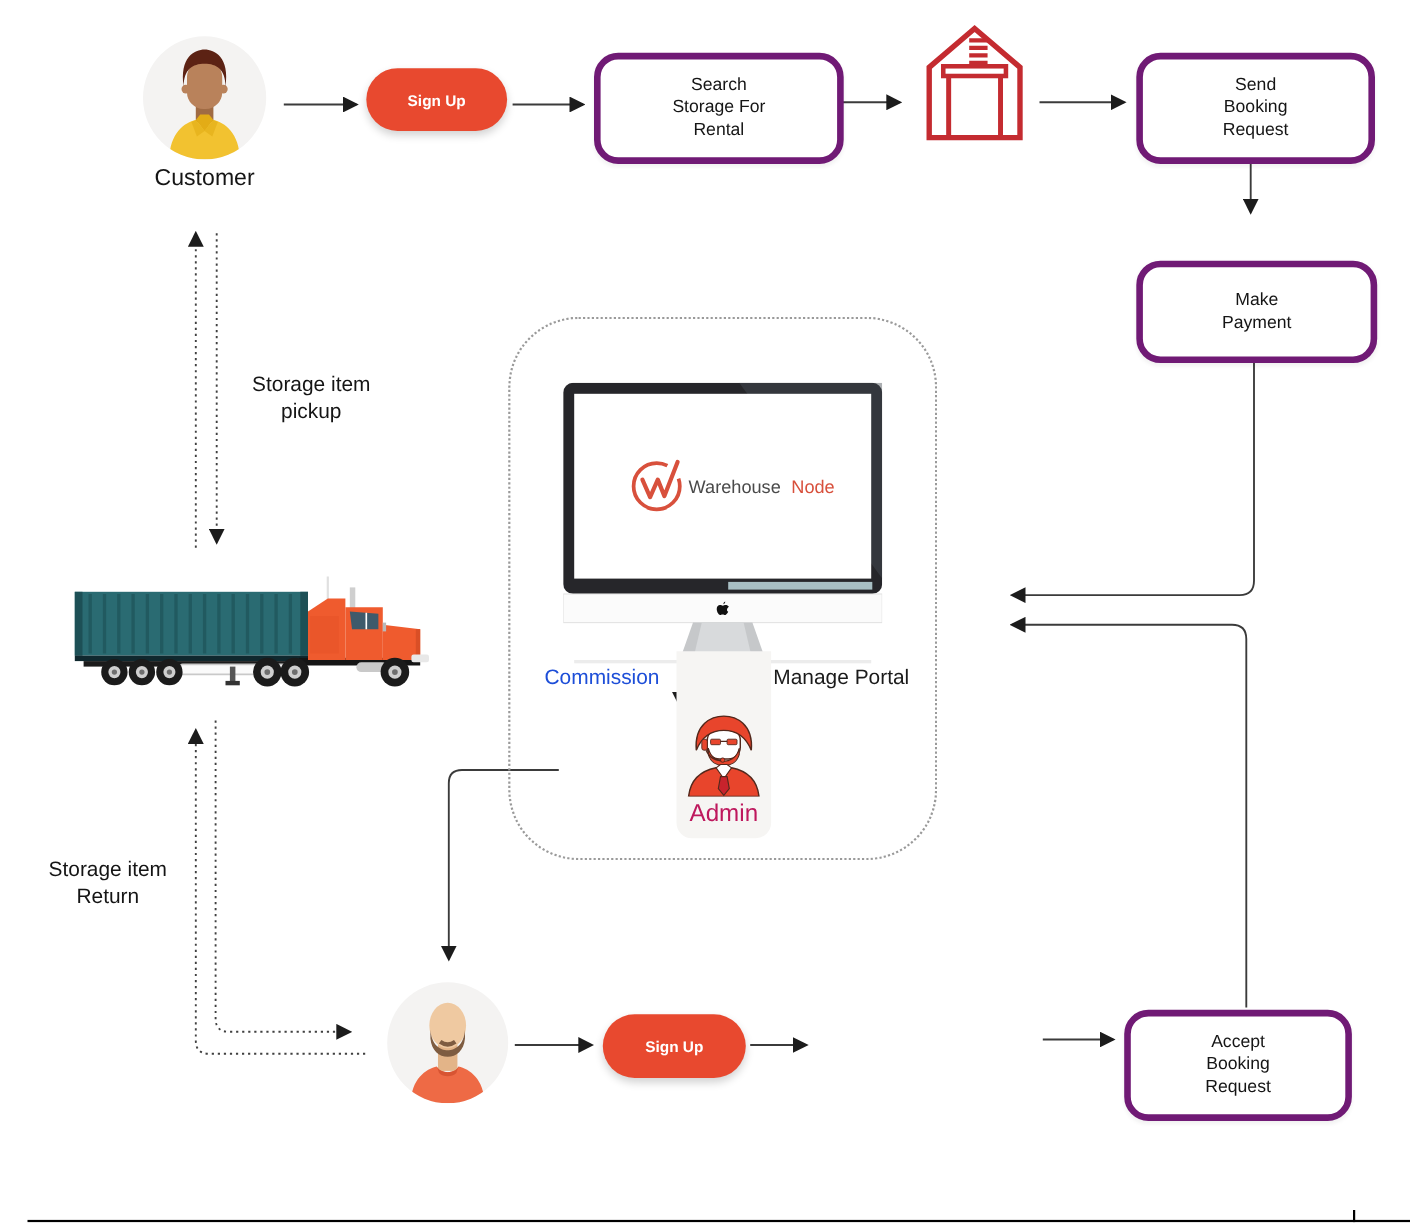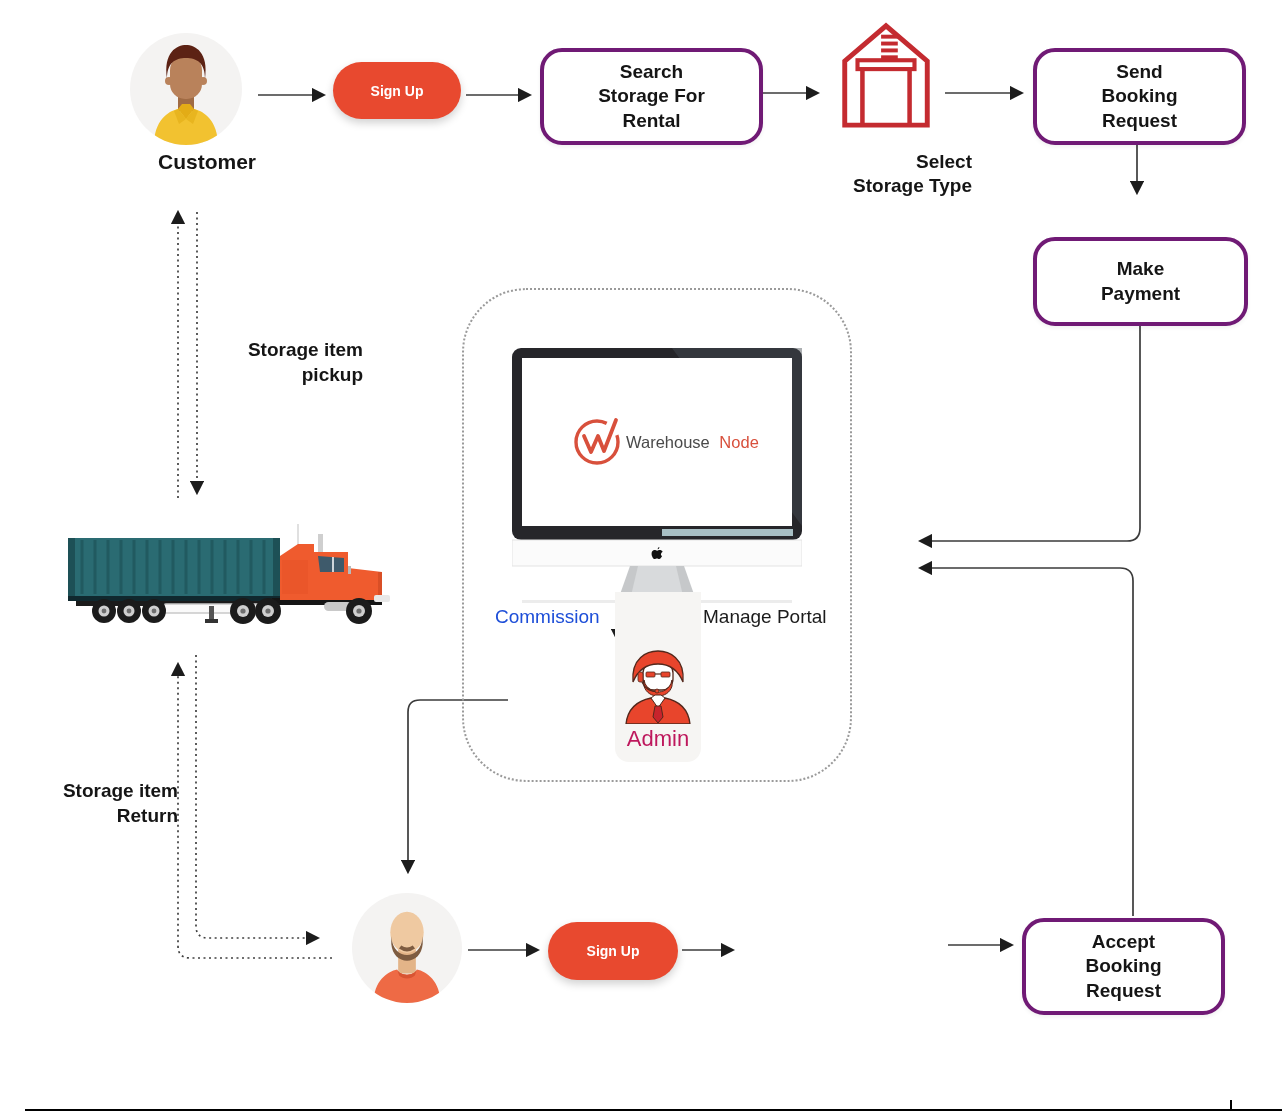--- a/index.html
+++ b/index.html
@@ -1,24 +1,24 @@
 <!DOCTYPE html>
 <html><head>
 <meta charset="utf-8">
 <style>
   html,body{margin:0;padding:0;background:#ffffff;}
   #stage{position:relative;width:1282px;height:1115px;background:#ffffff;overflow:hidden;
          font-family:"Liberation Sans","DejaVu Sans",sans-serif;color:#151515;}
   .abs{position:absolute;}
   .lbl{position:absolute;white-space:pre-line;text-align:center;color:#151515;}
-  .bold{font-weight:700;text-align:right;}
-  
-  .flowbox{position:absolute;border:4px solid #701a75;border-radius:22px;background:#fff;
+  .bold{font-weight:400;}
+  
+  .flowbox{position:absolute;border:6px solid #701a75;border-radius:22px;background:#fff;
            display:flex;align-items:center;justify-content:center;text-align:center;
-           font-weight:700;font-size:19px;line-height:1.28;white-space:pre-line;
+           font-weight:400;font-size:16px;line-height:1.28;white-space:pre-line;
            box-shadow:0 2px 4px rgba(0,0,0,0.06);}
   
   .pill{position:absolute;background:#E8492F;border-radius:29px;color:#fff;font-weight:700;
         font-size:14px;display:flex;align-items:center;justify-content:center;
         box-shadow:0 4px 8px rgba(0,0,0,0.18);}
   
   .avatar{position:absolute;border-radius:50%;background:#F4F3F2;overflow:hidden;}
   
   .dashed-container{position:absolute;left:462px;top:288px;width:386px;height:490px;
         border:2px dotted #9a9a9a;border-radius:64px;background:transparent;}
@@ -94,22 +94,20 @@
       <rect x="21" y="43" width="58" height="9" stroke-width="4.2"></rect>
       <path d="M26,109 V52 M74,109 V52" stroke-width="4.6"></path>
     </g>
     <g stroke="#C42B30" stroke-width="4">
       <line x1="45" y1="19" x2="62" y2="19"></line>
       <line x1="45" y1="26" x2="62" y2="26"></line>
       <line x1="45" y1="33" x2="62" y2="33"></line>
       <line x1="45" y1="40" x2="62" y2="40"></line>
     </g>
   </svg>
-  <div class="lbl bold" style="left:812px;top:150px;width:160px;font-size:19px;line-height:1.25;">Select
-Storage Type</div>
 
   <div class="flowbox" style="left:1033px;top:48px;width:205px;height:89px;">
     <span>Send
 Booking
 Request</span>
   </div>
 
   <div class="flowbox" style="left:1033px;top:203px;width:207px;height:81px;margin-top:34px;">
     <span>Make
 Payment</span>

